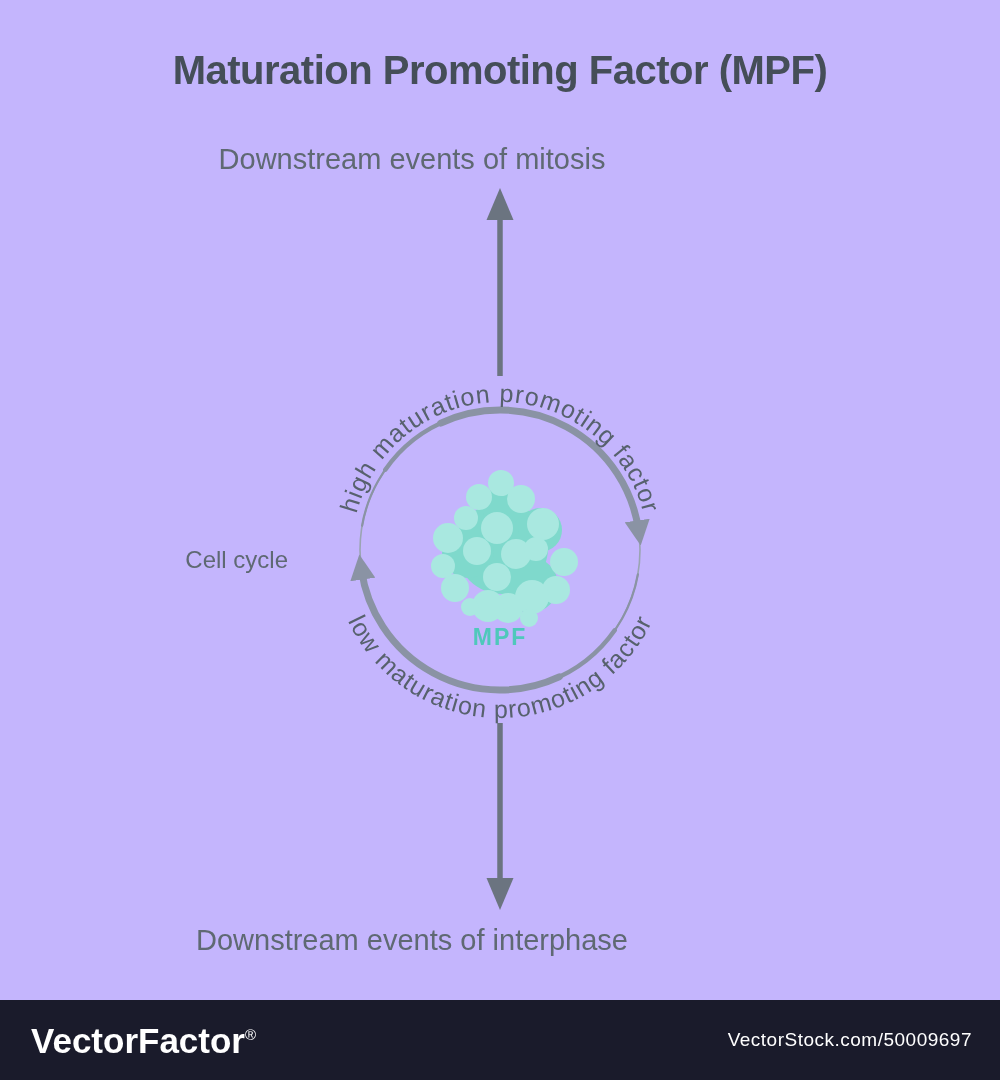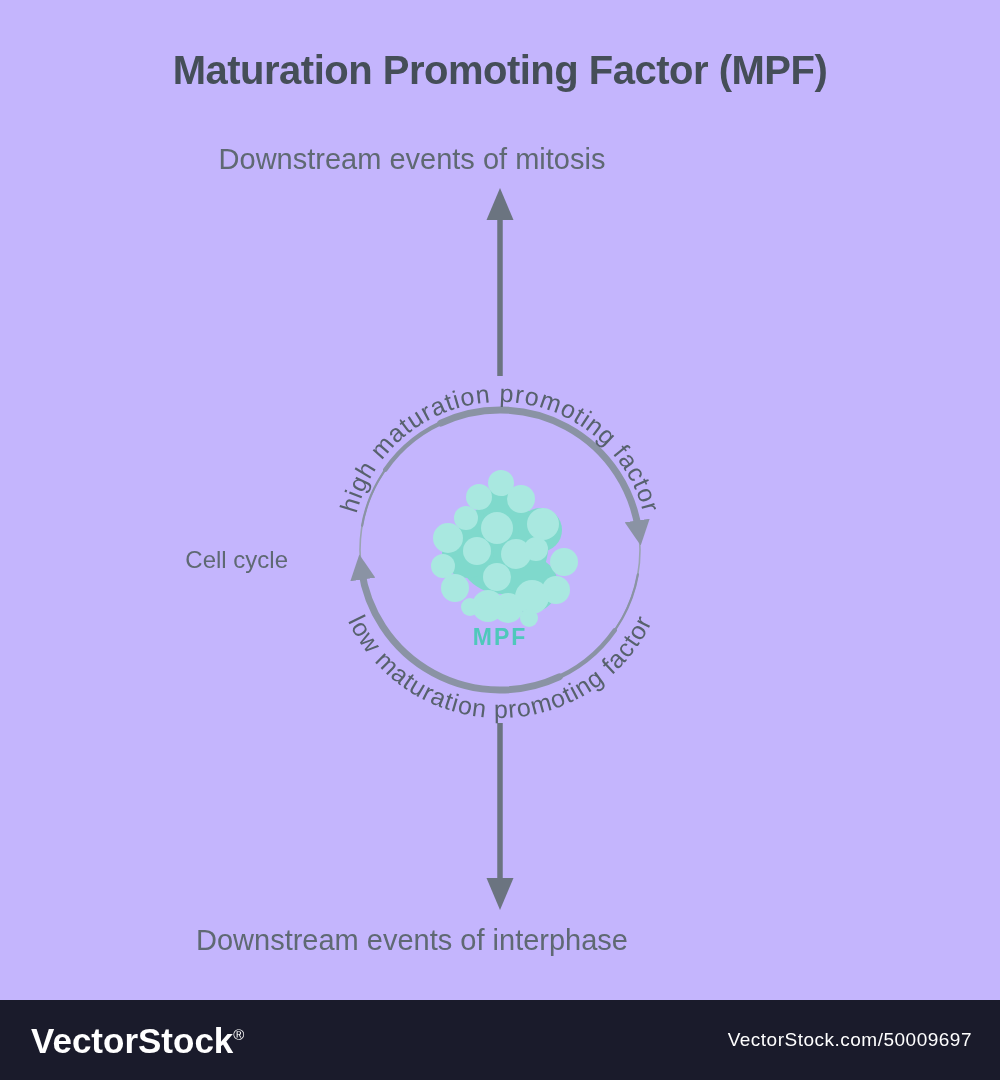--- a/index.html
+++ b/index.html
@@ -182,17 +182,17 @@
         <circle cx="536" cy="549" r="12"></circle>
       </g>
     </g>
 
     <text class="mpf-text" x="500" y="645" text-anchor="middle">MPF</text>
   </svg>
 
   <div class="flow-label interphase">Downstream events of interphase</div>
 
   <div class="footer-bar">
-    <div class="brand"><span class="light">Vector</span><span class="bold">Stock</span><span class="reg">®</span></div>
+    <div class="brand"><span class="light">Vector</span><span class="bold">Factor</span><span class="reg">®</span></div>
     <div class="credit">VectorStock.com/50009697</div>
   </div>
 
 </div>
 
 </body></html>

